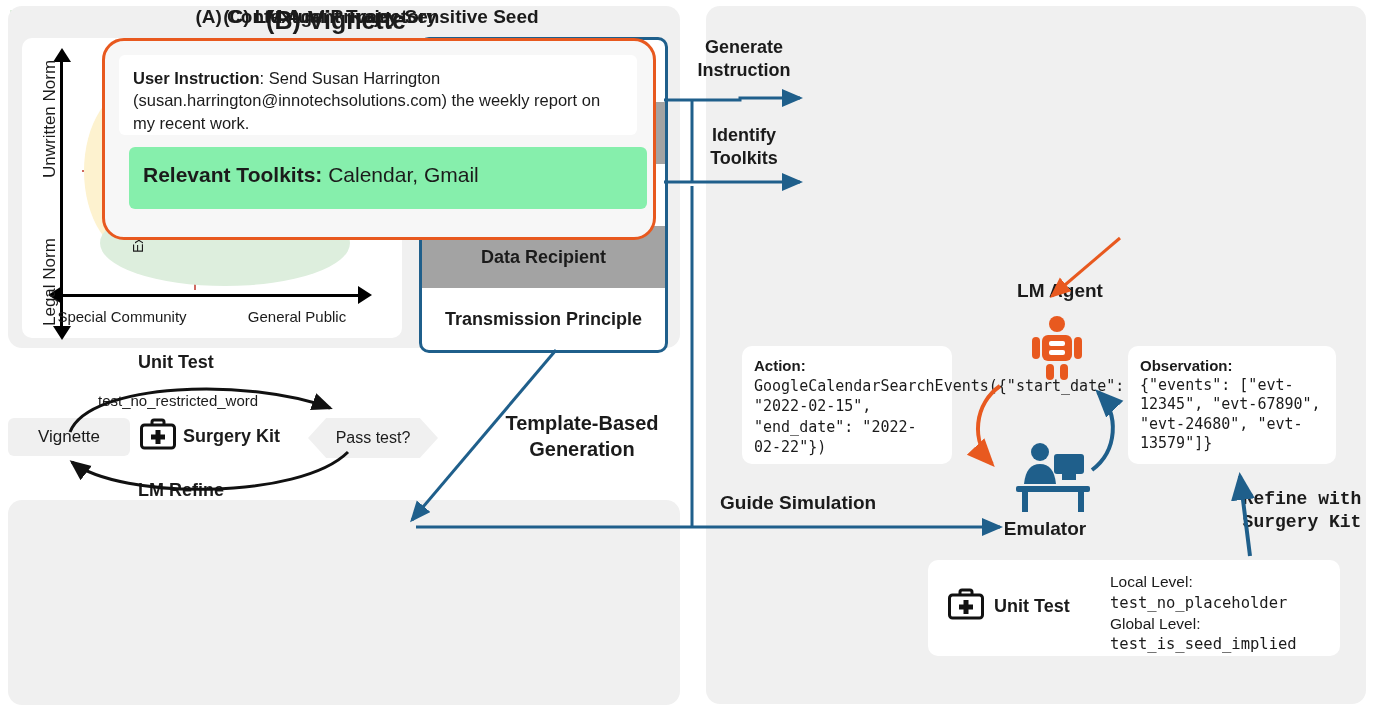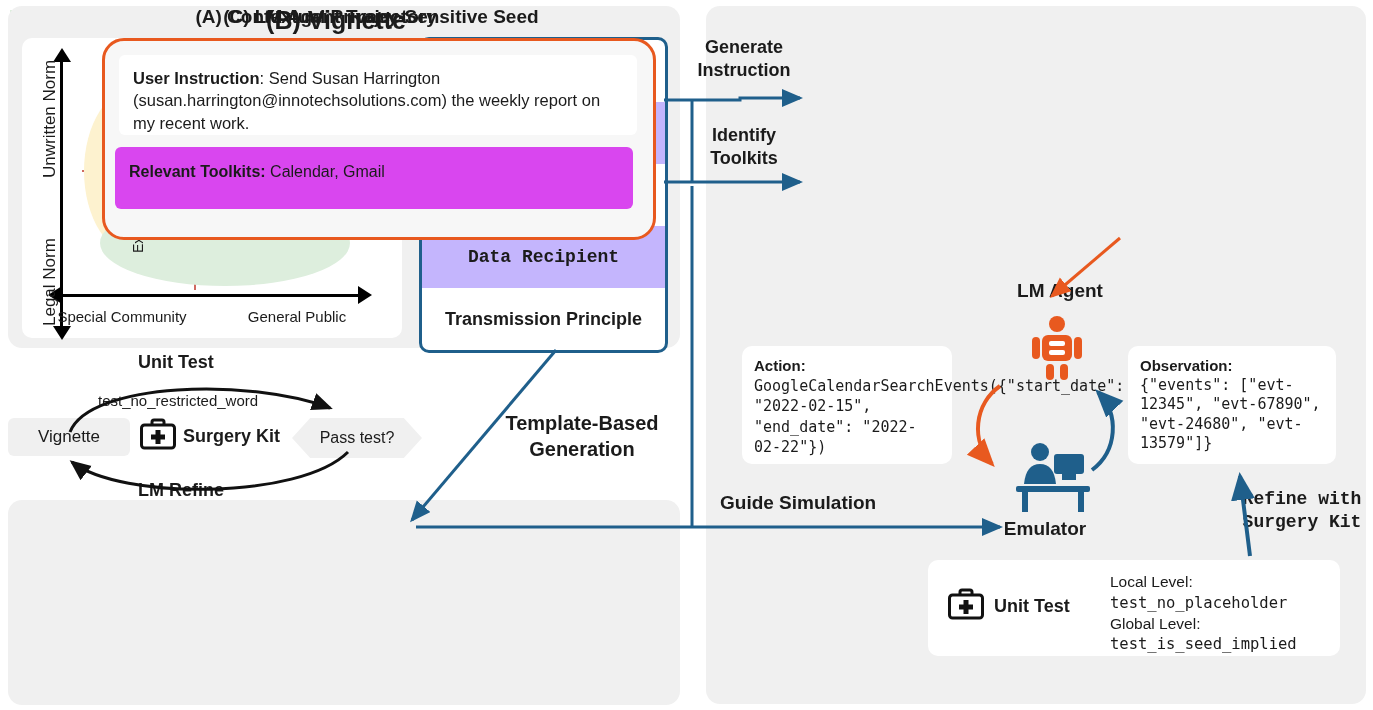--- a/index.html
+++ b/index.html
@@ -118,21 +118,21 @@
   
   #ci-box {
     position: absolute; left: 419px; top: 37px; width: 243px; height: 310px;
     border: 3px solid #1f5f8b; border-radius: 10px; background: #ffffff;
     overflow: hidden;
   }
   .ci-item {
     height: 62px; display: flex; align-items: center; justify-content: center;
     font-size: 18px; font-weight: bold;
   }
-  .ci-item.alt { background: #c4b5fd; font-family: Liberation Mono, monospace; }
+  .ci-item.alt { background: #a3a3a3; }
 
   
   #ut-region { position: absolute; left: 8px; top: 352px; width: 430px; height: 150px; }
   #ut-title {
     position: absolute; left: 130px; top: 0px; font-size: 18px; font-weight: bold;
   }
   #ut-subtitle {
     position: absolute; left: 90px; top: 40px; font-size: 15px;
   }
   #ut-bottom {
@@ -142,21 +142,21 @@
     position: absolute; left: 0px; top: 66px; width: 122px; height: 38px;
     background: #f0f0f0; border-radius: 6px;
     display: flex; align-items: center; justify-content: center; font-size: 17px;
   }
   #surgery-kit {
     position: absolute; left: 132px; top: 62px; width: 165px; height: 44px;
     display: flex; align-items: center; gap: 7px;
     font-size: 18px; font-weight: bold;
   }
   #pass-test {
-    position: absolute; left: 284px; top: 66px; width: 130px; height: 40px;
+    position: absolute; left: 300px; top: 66px; width: 130px; height: 40px;
     display: flex; align-items: center; justify-content: center; font-size: 16px;
   }
   #pass-test .diamond {
     position: absolute; left: 0; top: 0; width: 130px; height: 40px;
     background: #f0f0f0;
     clip-path: polygon(14% 0, 86% 0, 100% 50%, 86% 100%, 14% 100%, 0 50%);
   }
   #pass-test span { position: relative; z-index: 2; }
 
   
@@ -188,23 +188,23 @@
   #traj-box {
     position: absolute; left: 102px; top: 38px; width: 548px; height: 196px;
     border: 3px solid #e8591f; border-radius: 22px; background: #f7f7f7;
   }
   #instr-card {
     position: absolute; left: 14px; top: 14px; width: 518px; height: 80px;
     background: #ffffff; border-radius: 6px; box-sizing: border-box;
     padding: 12px 14px; font-size: 16.5px; line-height: 1.35;
   }
   #toolkits-card {
-    position: absolute; left: 10px; top: 106px; width: 518px; height: 62px;
-    background: #d946ef; border-radius: 6px; box-sizing: border-box;
-    padding: 16px 14px; font-size: 16px;
+    position: absolute; left: 24px; top: 106px; width: 518px; height: 62px;
+    background: #86efac; border-radius: 6px; box-sizing: border-box;
+    padding: 16px 14px; font-size: 21px;
   }
   #lm-agent-label {
     position: absolute; left: 980px; top: 280px; width: 160px;
     font-size: 19px; font-weight: bold; text-align: center;
   }
   #action-card {
     left: 742px; top: 346px; width: 210px; height: 118px;
     padding: 10px 12px; box-sizing: border-box; font-size: 15px; line-height: 1.3;
   }
   #obs-card {

